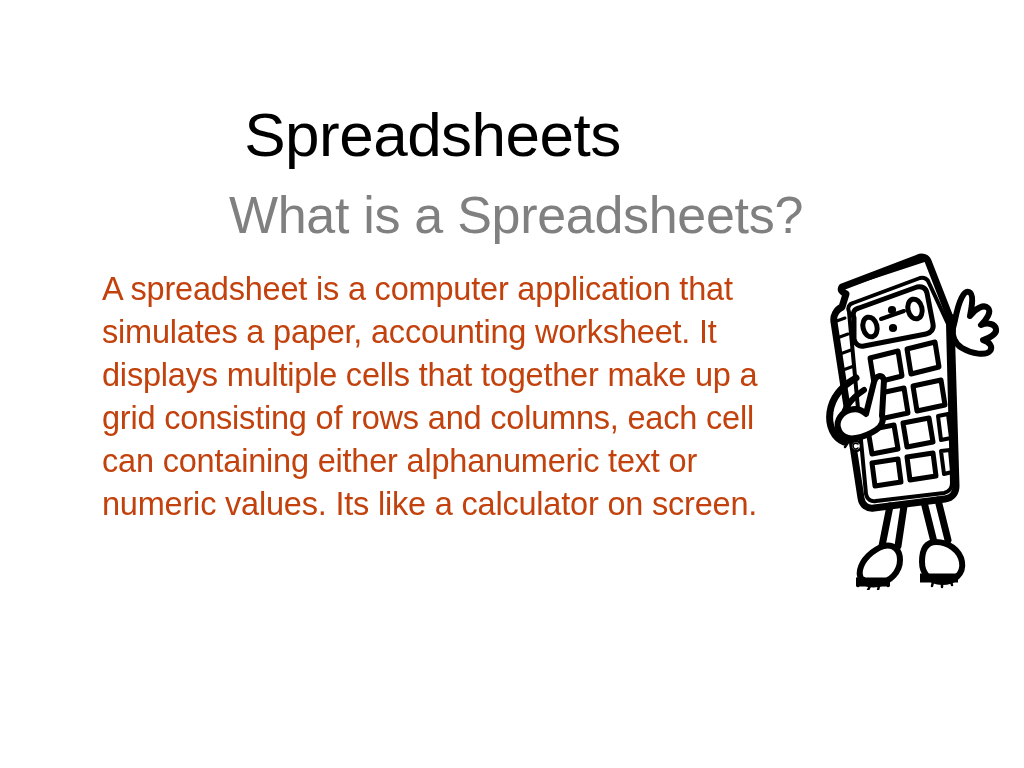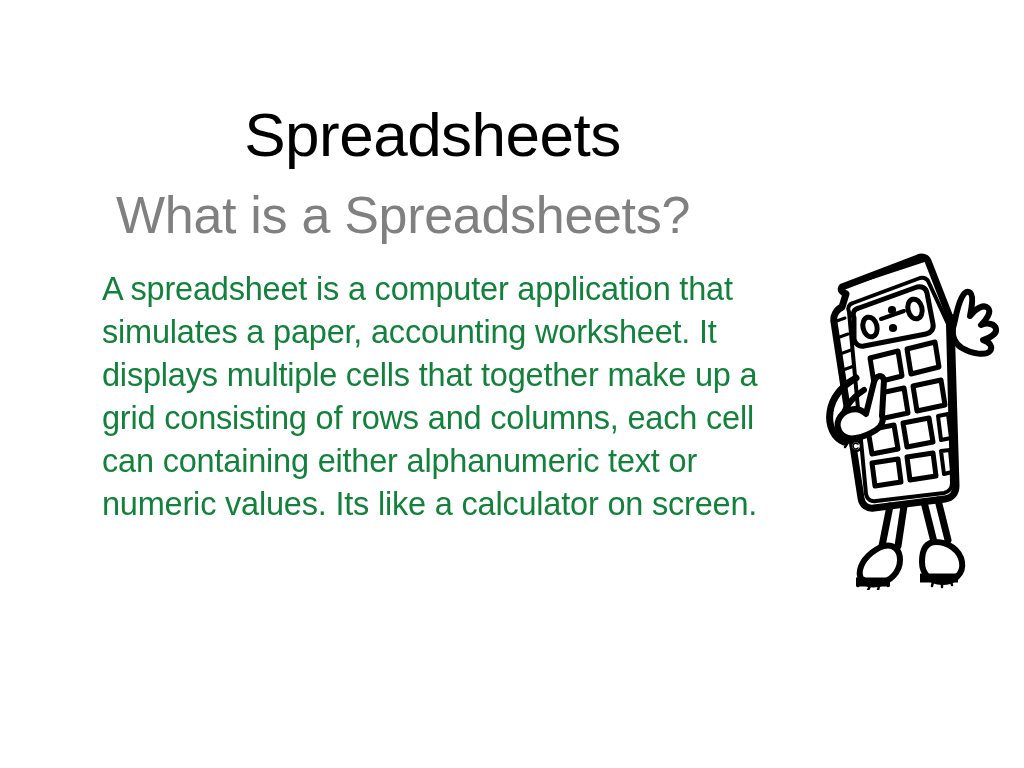--- a/index.html
+++ b/index.html
@@ -36,41 +36,41 @@
     letter-spacing: -0.5px;
     white-space: nowrap;
   }
 
   
   #slide-subtitle {
     position: absolute;
     left: 116px;
     top: 188px;
     width: 800px;
-    text-align: left;
+    text-align: center;
     font-family: "Liberation Sans", sans-serif;
     font-size: 52px;
     font-weight: 400;
     line-height: 1.05;
     color: #808080;
     letter-spacing: -0.3px;
     white-space: nowrap;
   }
 
   
   #body-text {
     position: absolute;
     left: 102px;
     top: 268px;
     width: 700px;
     font-family: "Liberation Sans", sans-serif;
     font-size: 32.5px;
     font-weight: 400;
     line-height: 43px;
-    color: #15803d;
+    color: #c2410c;
     text-align: left;
     letter-spacing: -0.2px;
     white-space: pre-line;
   }
 
   
   #calculator-illustration {
     position: absolute;
     left: 812px;
     top: 250px;

